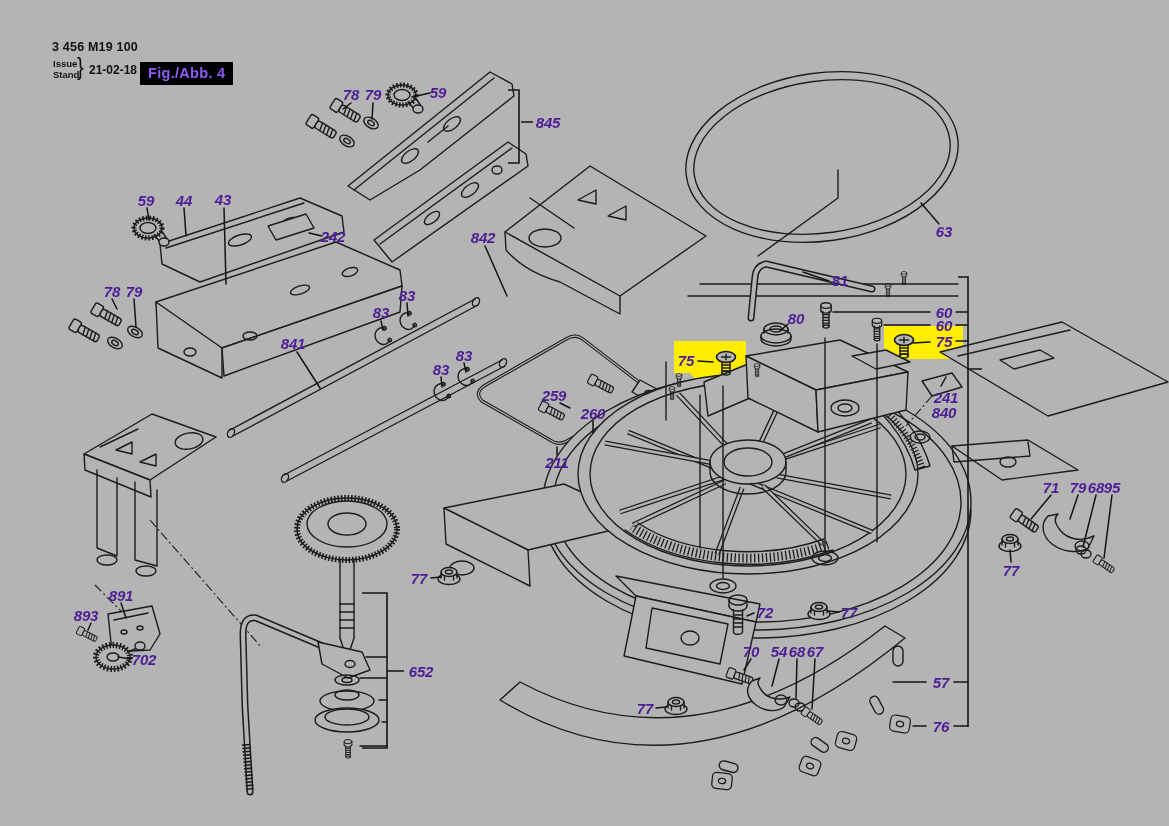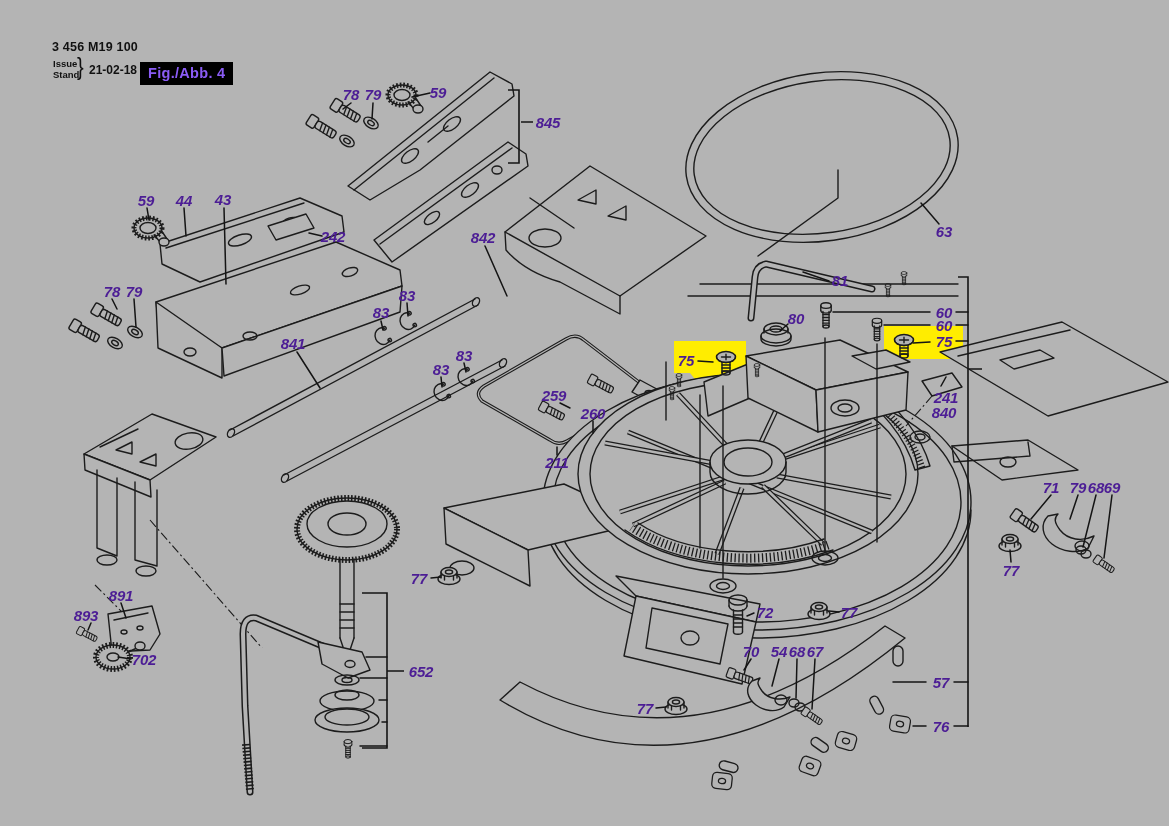--- a/index.html
+++ b/index.html
@@ -412,21 +412,21 @@
       <div class="plabel" style="left: 381px; top: 312px;">83</div>
       <div class="plabel" style="left: 464px; top: 355px;">83</div>
       <div class="plabel" style="left: 441px; top: 369px;">83</div>
       <div class="plabel" style="left: 293px; top: 343px;">841</div>
       <div class="plabel" style="left: 554px; top: 395px;">259</div>
       <div class="plabel" style="left: 593px; top: 413px;">260</div>
       <div class="plabel" style="left: 557px; top: 462px;">211</div>
       <div class="plabel" style="left: 1051px; top: 487px;">71</div>
       <div class="plabel" style="left: 1078px; top: 487px;">79</div>
       <div class="plabel" style="left: 1096px; top: 487px;">68</div>
-      <div class="plabel" style="left: 1112px; top: 487px;">69</div>
+      <div class="plabel" style="left: 1112px; top: 487px;">95</div>
       <div class="plabel" style="left: 1011px; top: 570px;">77</div>
       <div class="plabel" style="left: 419px; top: 578px;">77</div>
       <div class="plabel" style="left: 121px; top: 595px;">891</div>
       <div class="plabel" style="left: 86px; top: 615px;">893</div>
       <div class="plabel" style="left: 144px; top: 659px;">702</div>
       <div class="plabel" style="left: 421px; top: 671px;">652</div>
       <div class="plabel" style="left: 765px; top: 612px;">72</div>
       <div class="plabel" style="left: 849px; top: 612px;">77</div>
       <div class="plabel" style="left: 751px; top: 651px;">70</div>
       <div class="plabel" style="left: 779px; top: 651px;">54</div>

